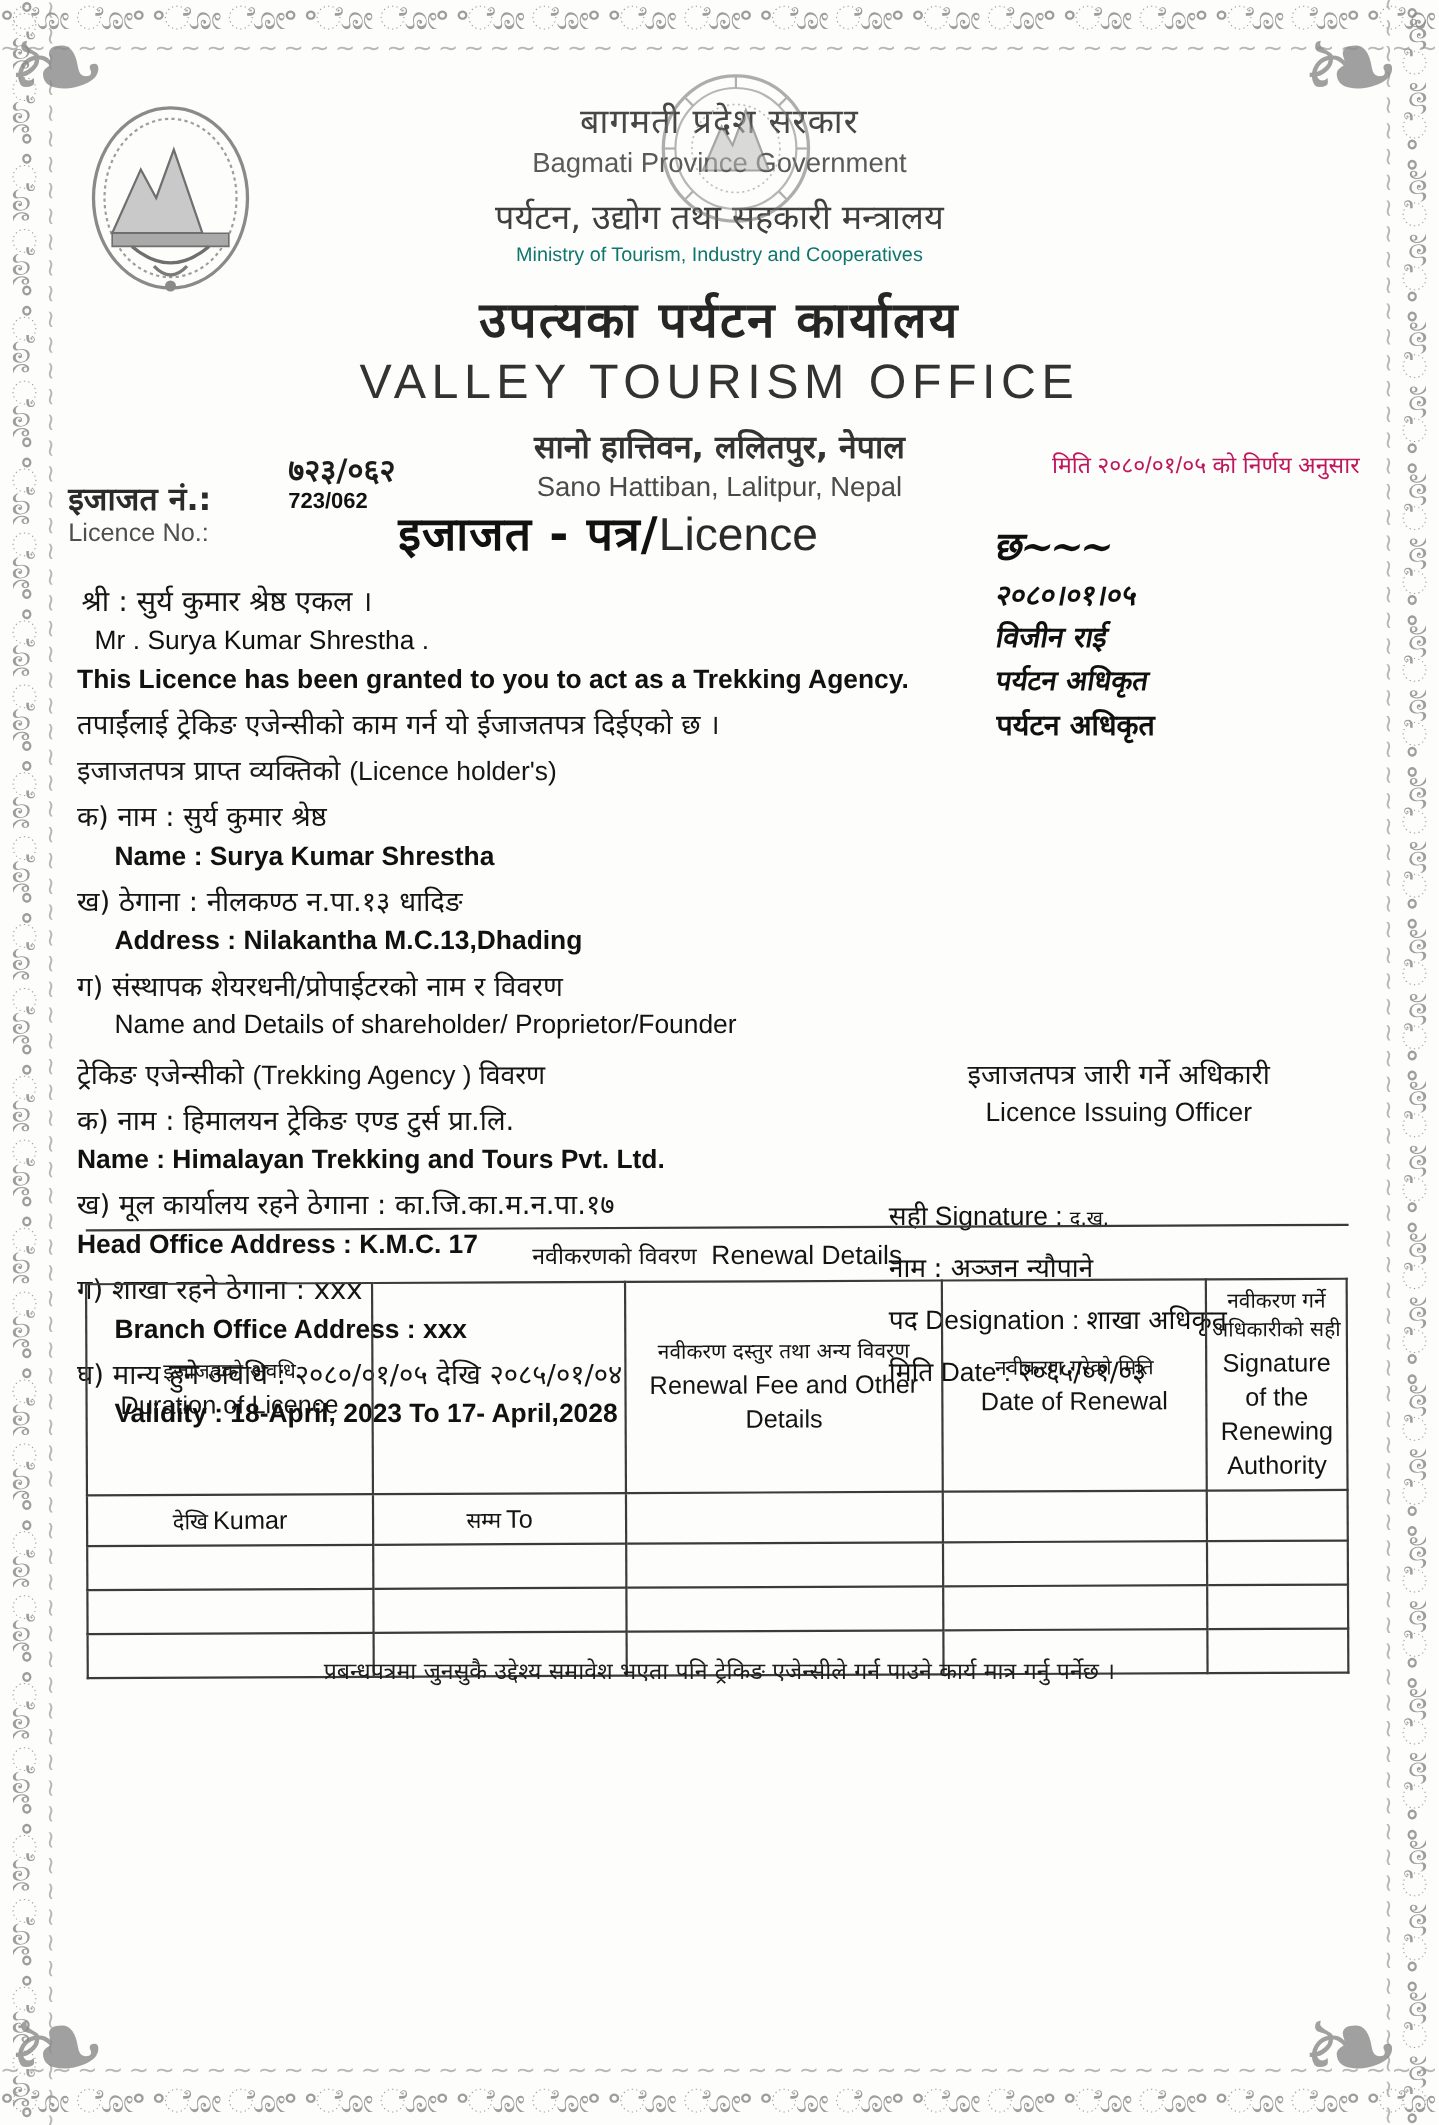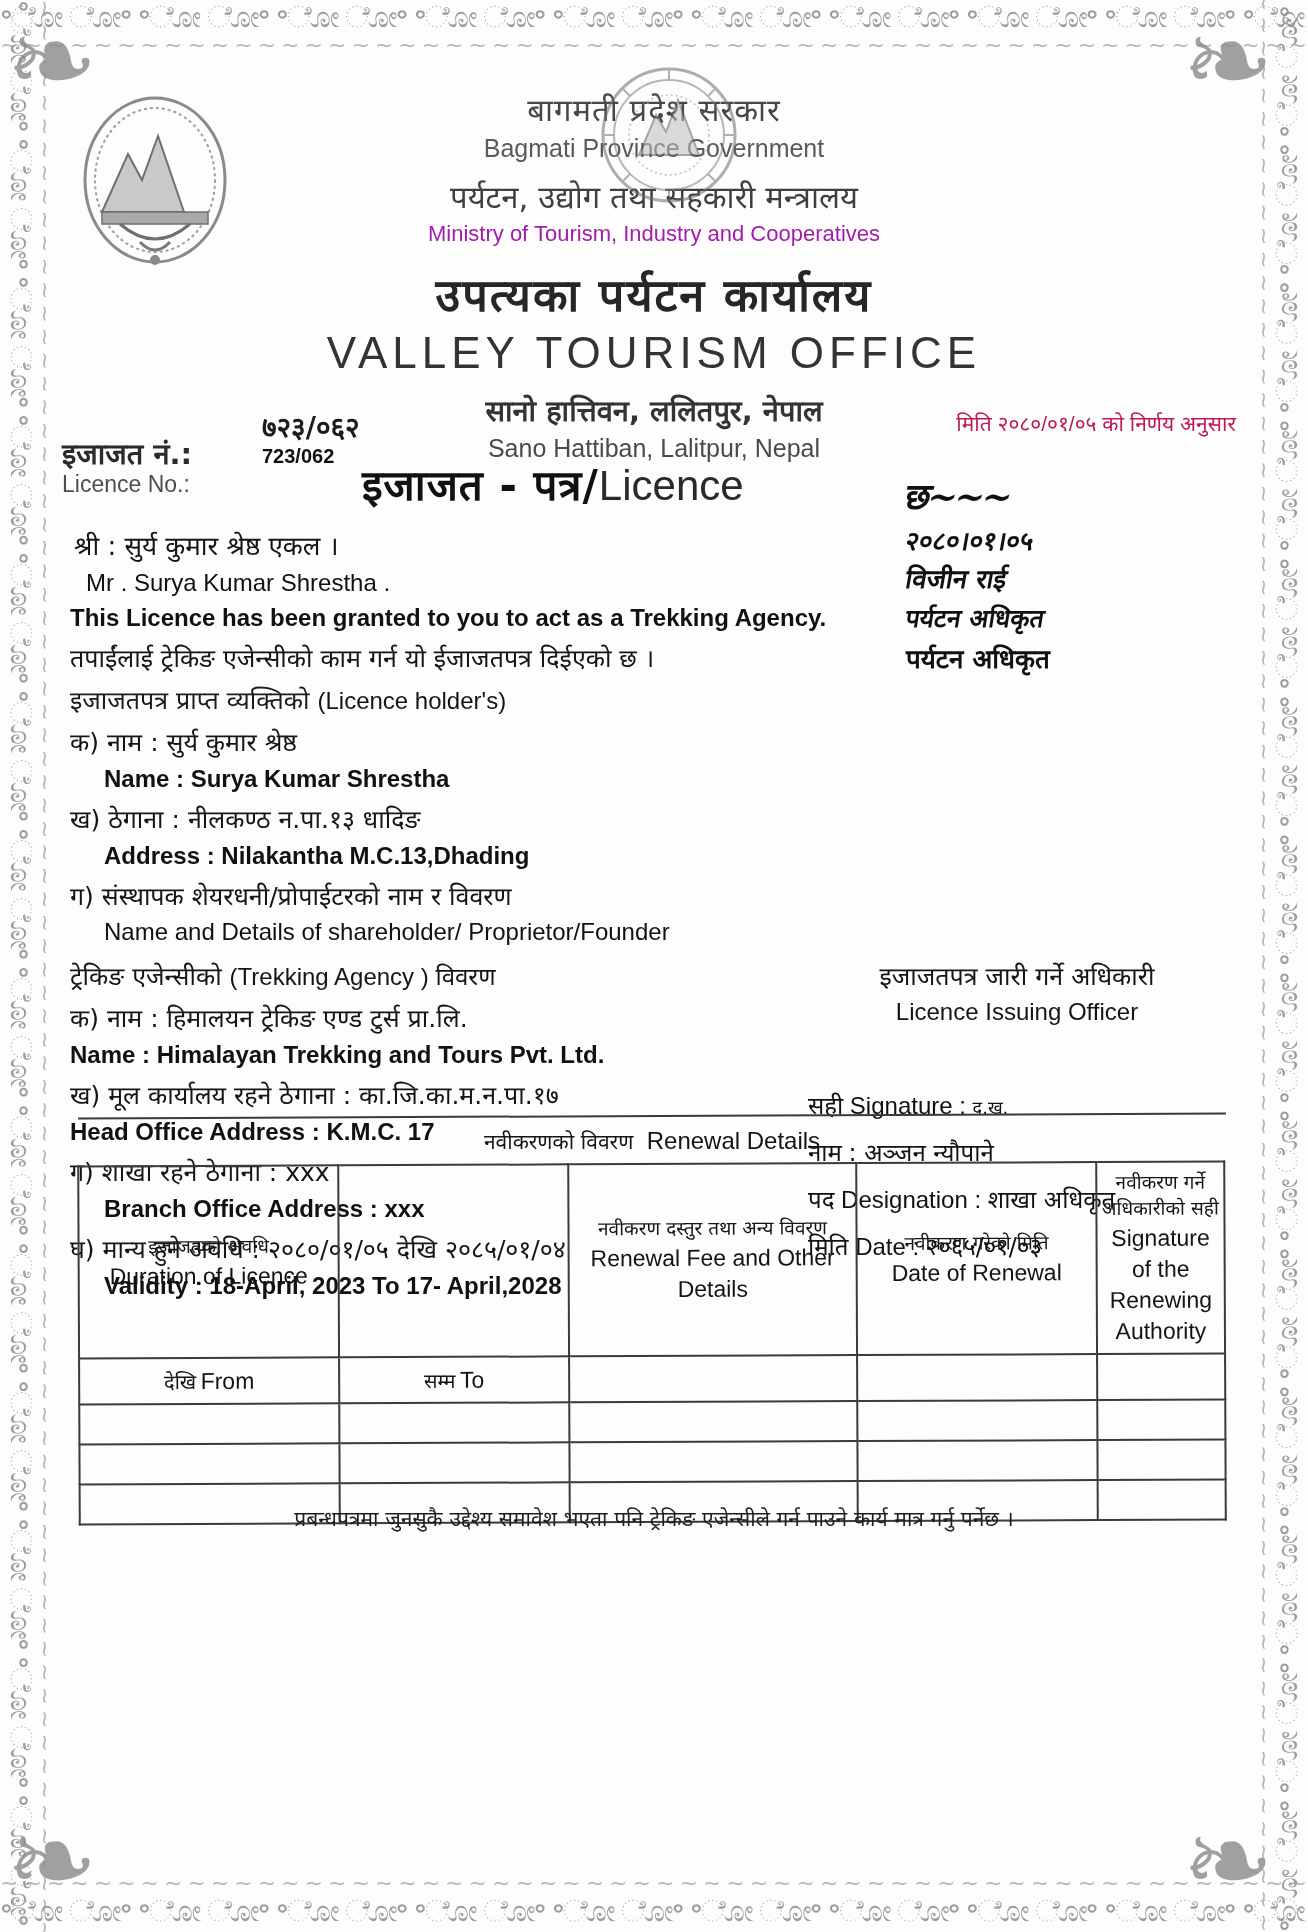--- a/index.html
+++ b/index.html
@@ -28,21 +28,21 @@
 
   
   .hdr{position:relative;height:355px;text-align:center;}
   .emblem{position:absolute;left:18px;top:52px;width:150px;height:175px;}
   .emblem svg{width:150px;height:175px;}
   .seal{position:absolute;left:50%;top:20px;margin-left:-60px;width:150px;height:150px;opacity:.55;}
   .seal svg{width:150px;height:150px;}
   .h-np1{font-family:"DejaVu Sans",sans-serif;font-size:31px;color:#474747;padding-top:48px;letter-spacing:1px;}
   .h-en1{font-size:25px;color:#5a5a5a;margin-top:4px;}
   .h-np2{font-family:"DejaVu Sans",sans-serif;font-size:31px;color:#3f3f3f;margin-top:12px;}
-  .h-en2{font-size:22px;color:#a21caf;margin-top:4px;}
+  .h-en2{font-size:18px;color:#0f766e;margin-top:4px;}
   .h-np3{font-family:"DejaVu Sans",sans-serif;font-size:45px;font-weight:bold;color:#262626;margin-top:16px;letter-spacing:2px;}
   .h-en3{font-size:44px;color:#333;letter-spacing:5px;margin-top:4px;}
   .h-np4{font-family:"DejaVu Sans",sans-serif;font-size:29px;font-weight:bold;color:#333;margin-top:12px;}
   .h-en4{font-size:25px;color:#4a4a4a;margin-top:5px;}
 
   
   .lic-row{position:relative;height:120px;margin-top:6px;}
   .lic-label-np{position:absolute;left:0;top:32px;font-family:"DejaVu Sans",sans-serif;font-size:29px;font-weight:bold;color:#2b2b2b;}
   .lic-label-en{position:absolute;left:0;top:70px;font-size:23px;color:#4e4e4e;}
   .lic-np-num{position:absolute;left:200px;top:6px;font-family:"DejaVu Sans",sans-serif;font-size:28px;font-weight:bold;color:#1c1c1c;}
@@ -276,21 +276,21 @@
             <span class="th-en">Date of Renewal</span>
           </td>
           <td>
             <span class="th-np">नवीकरण गर्ने अधिकारीको सही</span>
             <span class="th-en">Signature of the Renewing Authority</span>
           </td>
         </tr>
         <tr class="r-sub">
           <td>
             <span class="sub-np">देखि</span>
-            <span class="sub-en">From</span>
+            <span class="sub-en">Kumar</span>
           </td>
           <td>
             <span class="sub-np">सम्म</span>
             <span class="sub-en">To</span>
           </td>
           <td></td>
           <td></td>
           <td></td>
         </tr>
         <tr class="r-blank">

